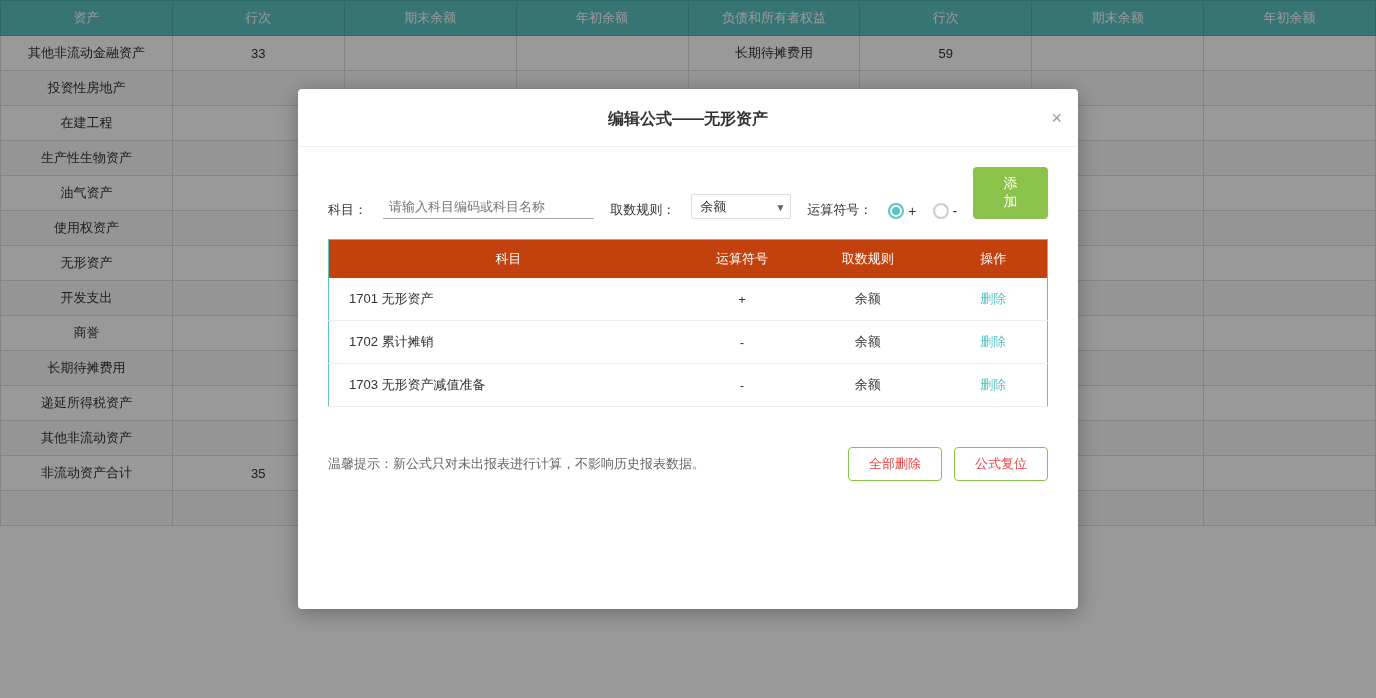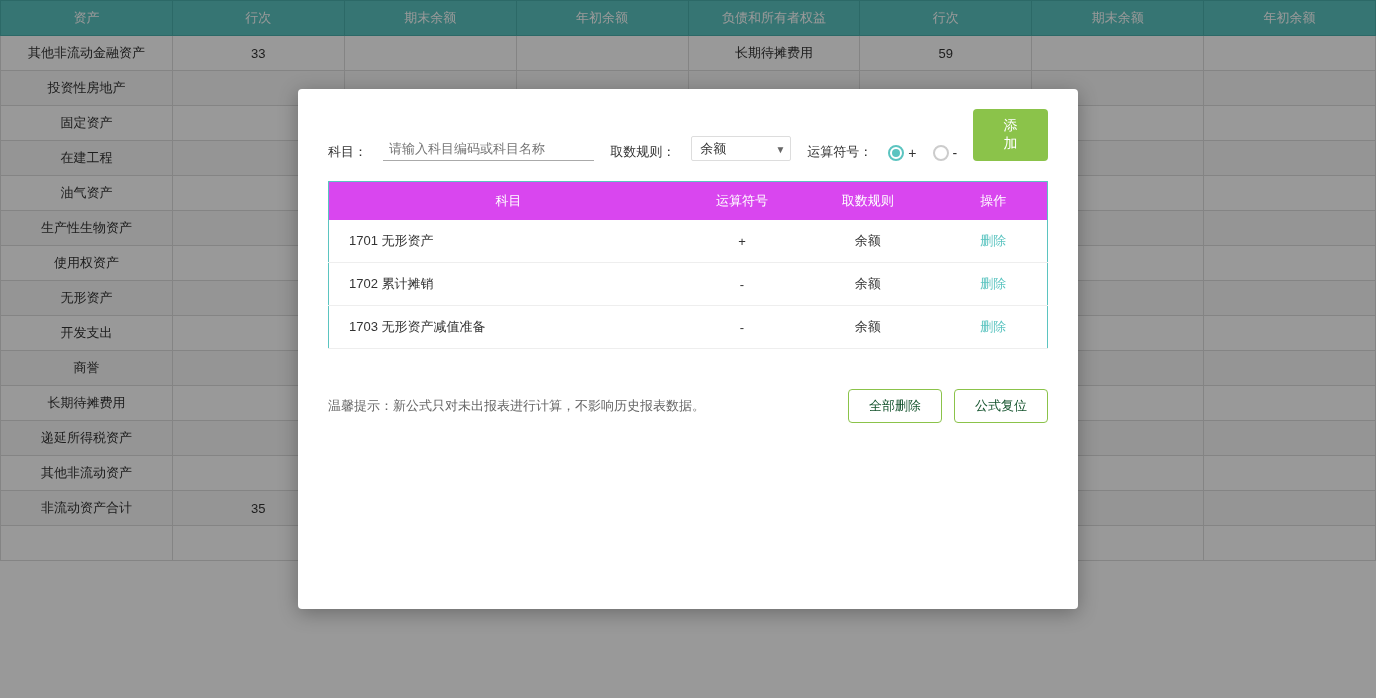--- a/index.html
+++ b/index.html
@@ -211,21 +211,21 @@
     }
 
     
     .data-table {
       width: 100%;
       border-collapse: collapse;
       border: 1px solid #5bc4c0;
     }
 
     .data-table th {
-      background: #d946ef;
+      background: #c2410c;
       color: #fff;
       text-align: center;
       padding: 10px 8px;
       font-weight: normal;
       font-size: 13px;
       border: none;
       margin-top: 19px;
     }
 
     .data-table td {
@@ -263,21 +263,21 @@
     }
 
     .footer-buttons {
       display: flex;
       gap: 12px;
     }
 
     .btn-outline {
       background: #fff;
       border: 1px solid #8bc34a;
-      color: #14532d;
+      color: #ef4444;
       border-radius: 4px;
       padding: 7px 20px;
       font-size: 13px;
       cursor: pointer;
     }
   </style>
 </head>
 <body>
 
 <div class="bg-table-container">
@@ -309,51 +309,41 @@
         <td>投资性房地产</td>
         <td></td>
           <td></td>
           <td></td>
         <td></td>
           <td></td>
           <td></td>
           <td></td>
       </tr>
       <tr>
-        <td>固定资产</td>
-        <td></td>
-          <td></td>
-          <td></td>
-        <td></td>
-          <td></td>
-          <td></td>
-          <td></td>
-      </tr>
-      <tr>
         <td>在建工程</td>
         <td></td>
           <td></td>
           <td></td>
         <td></td>
           <td></td>
           <td></td>
           <td></td>
       </tr>
       <tr>
+        <td>生产性生物资产</td>
+        <td></td>
+          <td></td>
+          <td></td>
+        <td></td>
+          <td></td>
+          <td></td>
+          <td></td>
+      </tr>
+      <tr>
         <td>油气资产</td>
-        <td></td>
-          <td></td>
-          <td></td>
-        <td></td>
-          <td></td>
-          <td></td>
-          <td></td>
-      </tr>
-      <tr>
-        <td>生产性生物资产</td>
         <td></td>
           <td></td>
           <td></td>
         <td></td>
           <td></td>
           <td></td>
           <td></td>
       </tr>
       <tr>
         <td>使用权资产</td>
@@ -445,20 +435,24 @@
         <td></td>
           <td></td>
       </tr>
     </tbody>
   </table>
 </div>
 
 <div class="overlay">
   <div class="modal">
 
+    <div class="modal-header">
+      <span>编辑公式——无形资产</span>
+      <button class="modal-close">×</button>
+    </div>
 
     <div class="modal-body">
 
       <div class="form-row">
         <span class="form-label">科目：</span>
         <input class="form-input" type="text" placeholder="请输入科目编码或科目名称" style="">
 
         <span class="form-label">取数规则：</span>
         <div class="select-wrapper">
           <select class="form-select">

